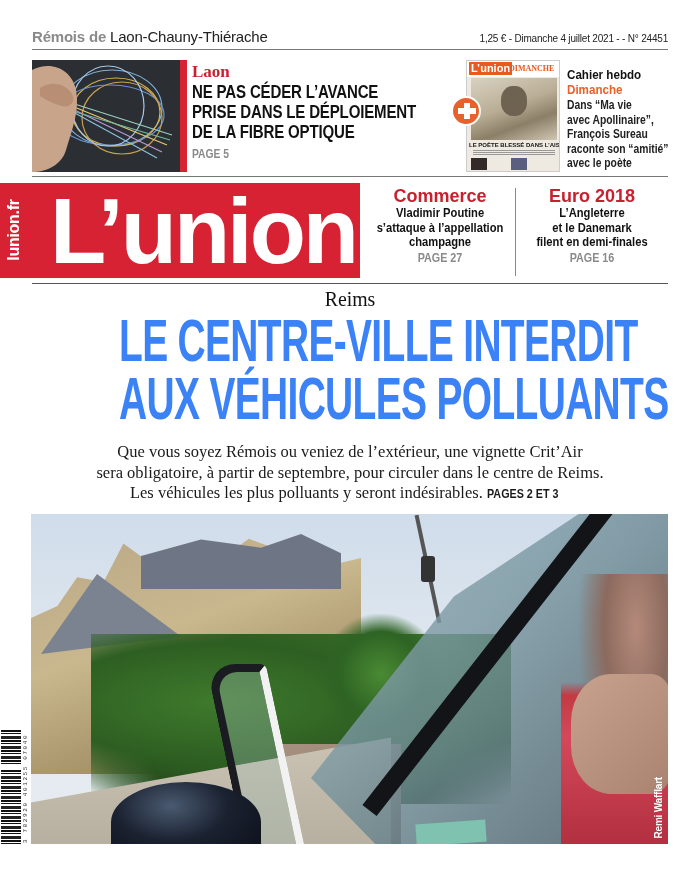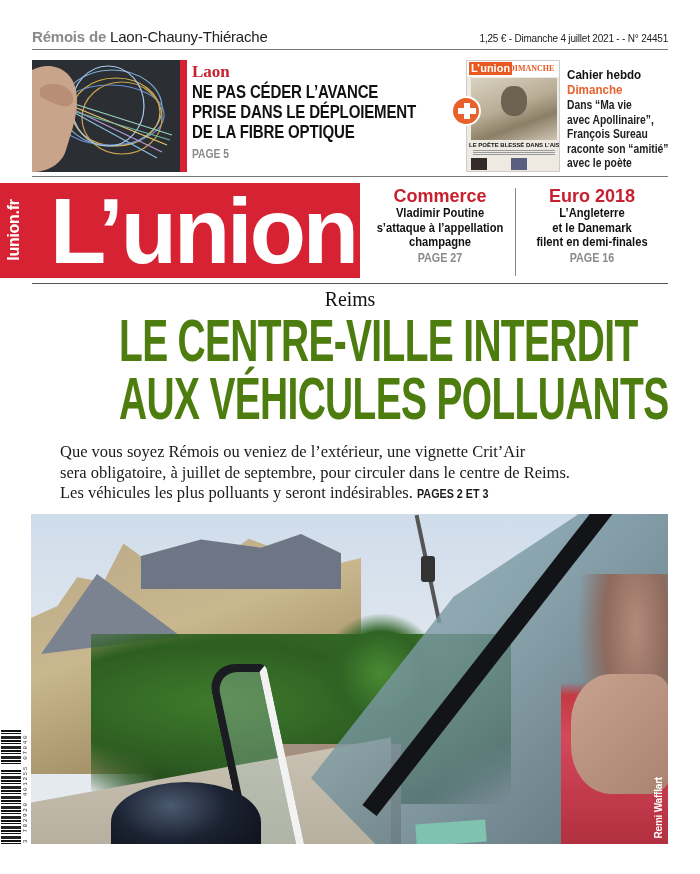--- a/index.html
+++ b/index.html
@@ -52,23 +52,23 @@
     .tz .k { font-family: Liberation Sans, sans-serif; font-weight: bold; font-size: 18px; color: #c8202f; line-height: 20px; }
     .tz .t { font-weight: bold; font-size: 13px; line-height: 14.5px; color: #111; transform: scaleX(0.86); white-space: nowrap; }
     .tz .p { font-weight: bold; font-size: 12.5px; color: #8a8a8a; line-height: 16px; transform: scaleX(0.86); }
     .tz-commerce { left: 365px; width: 150px; }
     .tz-euro { left: 516px; width: 152px; }
 
     .rule-mid2 { position: absolute; left: 32px; width: 636px; top: 283px; height: 1px; background: #555; }
 
     
     .main-kicker { position: absolute; left: 0; width: 700px; top: 286px; text-align: center; font-family: "Liberation Serif", serif; font-size: 22px; color: #111; transform: scaleX(0.9); }
-    .main-head { position: absolute; left: 0; width: 700px; top: 312px; text-align: center; font-weight: bold; font-size: 59px; line-height: 58px; color: #4d7c0f; letter-spacing: -1px; }
+    .main-head { position: absolute; left: 0; width: 700px; top: 312px; text-align: center; font-weight: bold; font-size: 59px; line-height: 58px; color: #3b82f6; letter-spacing: -1px; }
     .main-head div { transform: scaleX(0.66); transform-origin: center top; white-space: nowrap; }
-    .main-deck { position: absolute; left: 60px; width: 580px; top: 442px; text-align: left; font-family: "Liberation Serif", serif; font-size: 16.5px; line-height: 20.5px; color: #1a1a1a; }
+    .main-deck { position: absolute; left: 60px; width: 580px; top: 442px; text-align: center; font-family: "Liberation Serif", serif; font-size: 16.5px; line-height: 20.5px; color: #1a1a1a; }
     .main-deck .pg { font-family: "Liberation Sans", sans-serif; font-weight: bold; font-size: 12.5px; display: inline-block; transform: scaleX(0.86); transform-origin: left center; }
 
     
     .photo { position: absolute; left: 31px; top: 514px; width: 637px; height: 330px; overflow: hidden; background: #c6d6e6; }
     .photo .sky { position: absolute; inset: 0; background: linear-gradient(180deg,#cfdcea 0%,#dfe7ef 40%,#e7ecf0 100%); }
     .photo .cath { position: absolute; left: 0; top: 20px; width: 330px; height: 240px; background: linear-gradient(160deg,#b8a886 0%,#c9b78e 40%,#a8956c 70%,#8d7c58 100%); clip-path: polygon(0 35%,8% 30%,14% 18%,22% 20%,28% 4%,36% 12%,46% 6%,58% 10%,66% 2%,78% 8%,88% 14%,100% 10%,100% 100%,0 100%); }
     .photo .roof1 { position: absolute; left: 10px; top: 60px; width: 140px; height: 80px; background: #7b8391; clip-path: polygon(40% 0,100% 78%,0 100%); }
     .photo .roof2 { position: absolute; left: 110px; top: 20px; width: 200px; height: 55px; background: #6e7685; clip-path: polygon(0 40%,30% 10%,60% 25%,80% 0,100% 35%,100% 100%,0 100%); }
     .photo .trees { position: absolute; left: 60px; top: 120px; width: 420px; height: 170px; background: radial-gradient(ellipse at 30% 40%,#3e7a2c 0%,#2e5f22 40%,transparent 70%),radial-gradient(ellipse at 70% 30%,#4c8b34 0%,#2f6325 45%,transparent 72%),radial-gradient(ellipse at 50% 70%,#2b5420 0%,#1f3f18 50%,transparent 75%); }
     .photo .trees2 { position: absolute; left: 290px; top: 100px; width: 120px; height: 120px; background: radial-gradient(circle,#4a8a33 0%,#2e6324 50%,transparent 72%); }
@@ -188,21 +188,21 @@
 
 <div class="rule-mid2"></div>
 
 <div class="main-kicker">Reims</div>
 <div class="main-head">
   <div>LE CENTRE-VILLE INTERDIT</div>
   <div>AUX VÉHICULES POLLUANTS</div>
 </div>
 <div class="main-deck">
   <div>Que vous soyez Rémois ou veniez de l’extérieur, une vignette Crit’Air</div>
-  <div>sera obligatoire, à juillet de septembre, pour circuler dans le centre de Reims.</div>
+  <div>sera obligatoire, à partir de septembre, pour circuler dans le centre de Reims.</div>
   <div>
     <span>Les véhicules les plus polluants y seront indésirables.</span>
     <span class="pg">PAGES 2 ET 3</span>
   </div>
 </div>
 
 <div class="photo">
   <div class="sky"></div>
   <div class="cath"></div>
   <div class="roof2"></div>

